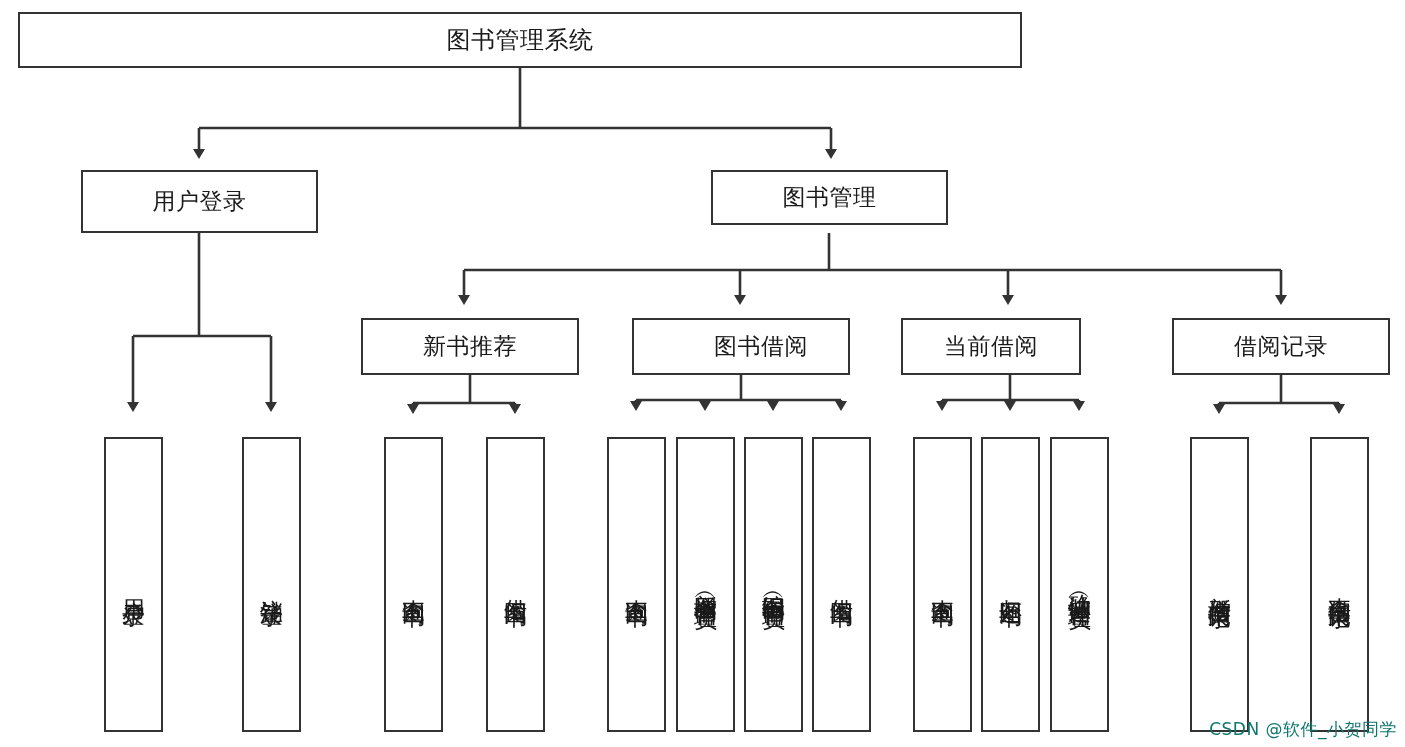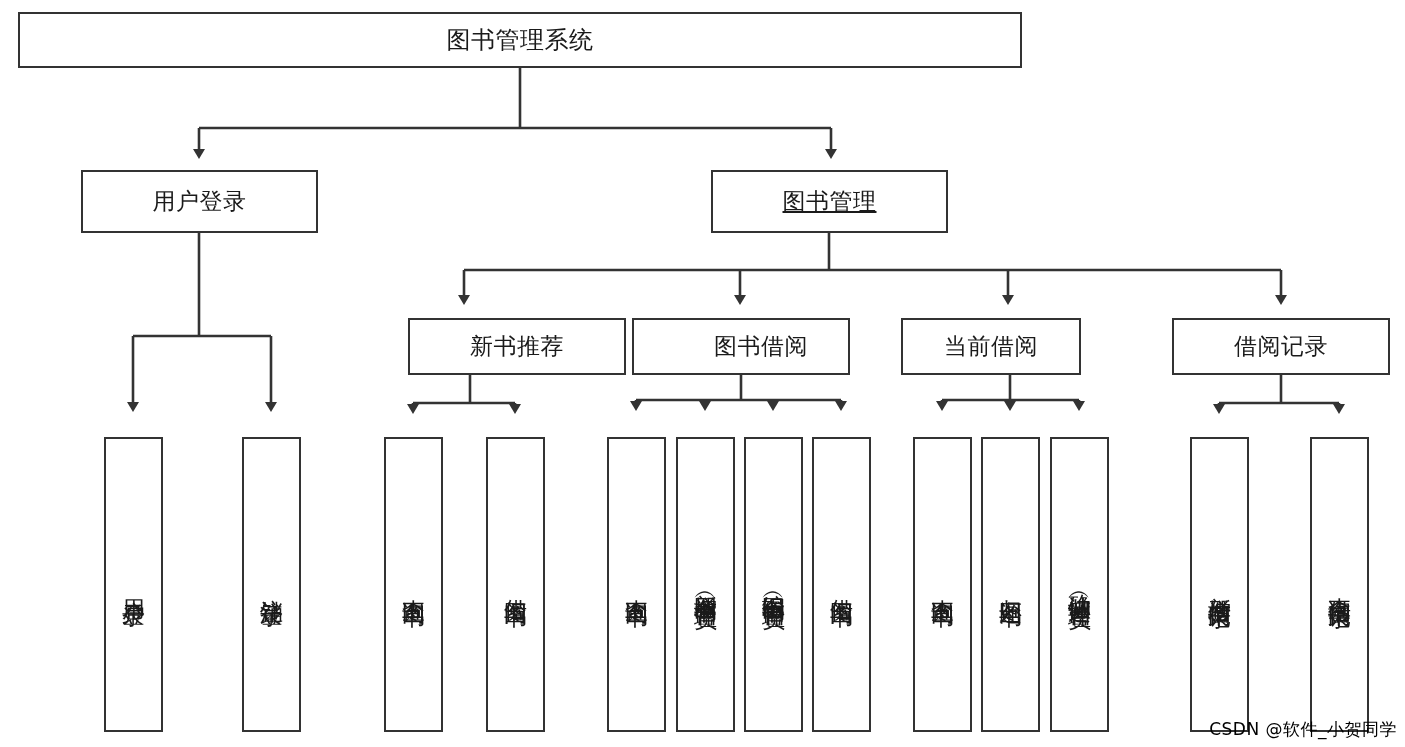--- a/index.html
+++ b/index.html
@@ -55,21 +55,21 @@
   .node.vert > .vlabel {
     writing-mode: vertical-rl;
     text-orientation: upright;
     white-space: nowrap;
   }
   .watermark {
     position: absolute;
     right: 8px;
     bottom: 6px;
     font-size: 17px;
-    color: #000000;
+    color: #0f766e;
     letter-spacing: 0.5px;
     white-space: nowrap;
     user-select: none;
   }
 </style>
 </head>
 <body>
 
 <div id="canvas">
 
@@ -124,25 +124,25 @@
     </g>
   </svg>
 
   <div class="node root horiz" style="left:18px; top:12px; width:1004px; height:56px;">
     <span>图书管理系统</span>
   </div>
 
   <div class="node horiz" style="left:81px; top:170px; width:237px; height:63px;">
     <span>用户登录</span>
   </div>
-  <div class="node horiz" style="left:711px; top:170px; width:237px; height:63px;text-decoration:underline;">
+  <div class="node horiz" style="left:711px; top:170px; width:237px; height:55px;">
     <span>图书管理</span>
   </div>
 
-  <div class="node horiz" style="left:361px; top:318px; width:218px; height:57px;margin-left:47px;">
+  <div class="node horiz" style="left:361px; top:318px; width:218px; height:57px;">
     <span>新书推荐</span>
   </div>
   <div class="node horiz" style="left:632px; top:318px; width:218px; height:57px;padding-left:40px;">
     <span>图书借阅</span>
   </div>
   <div class="node horiz" style="left:901px; top:318px; width:180px; height:57px;">
     <span>当前借阅</span>
   </div>
   <div class="node horiz" style="left:1172px; top:318px; width:218px; height:57px;">
     <span>借阅记录</span>

